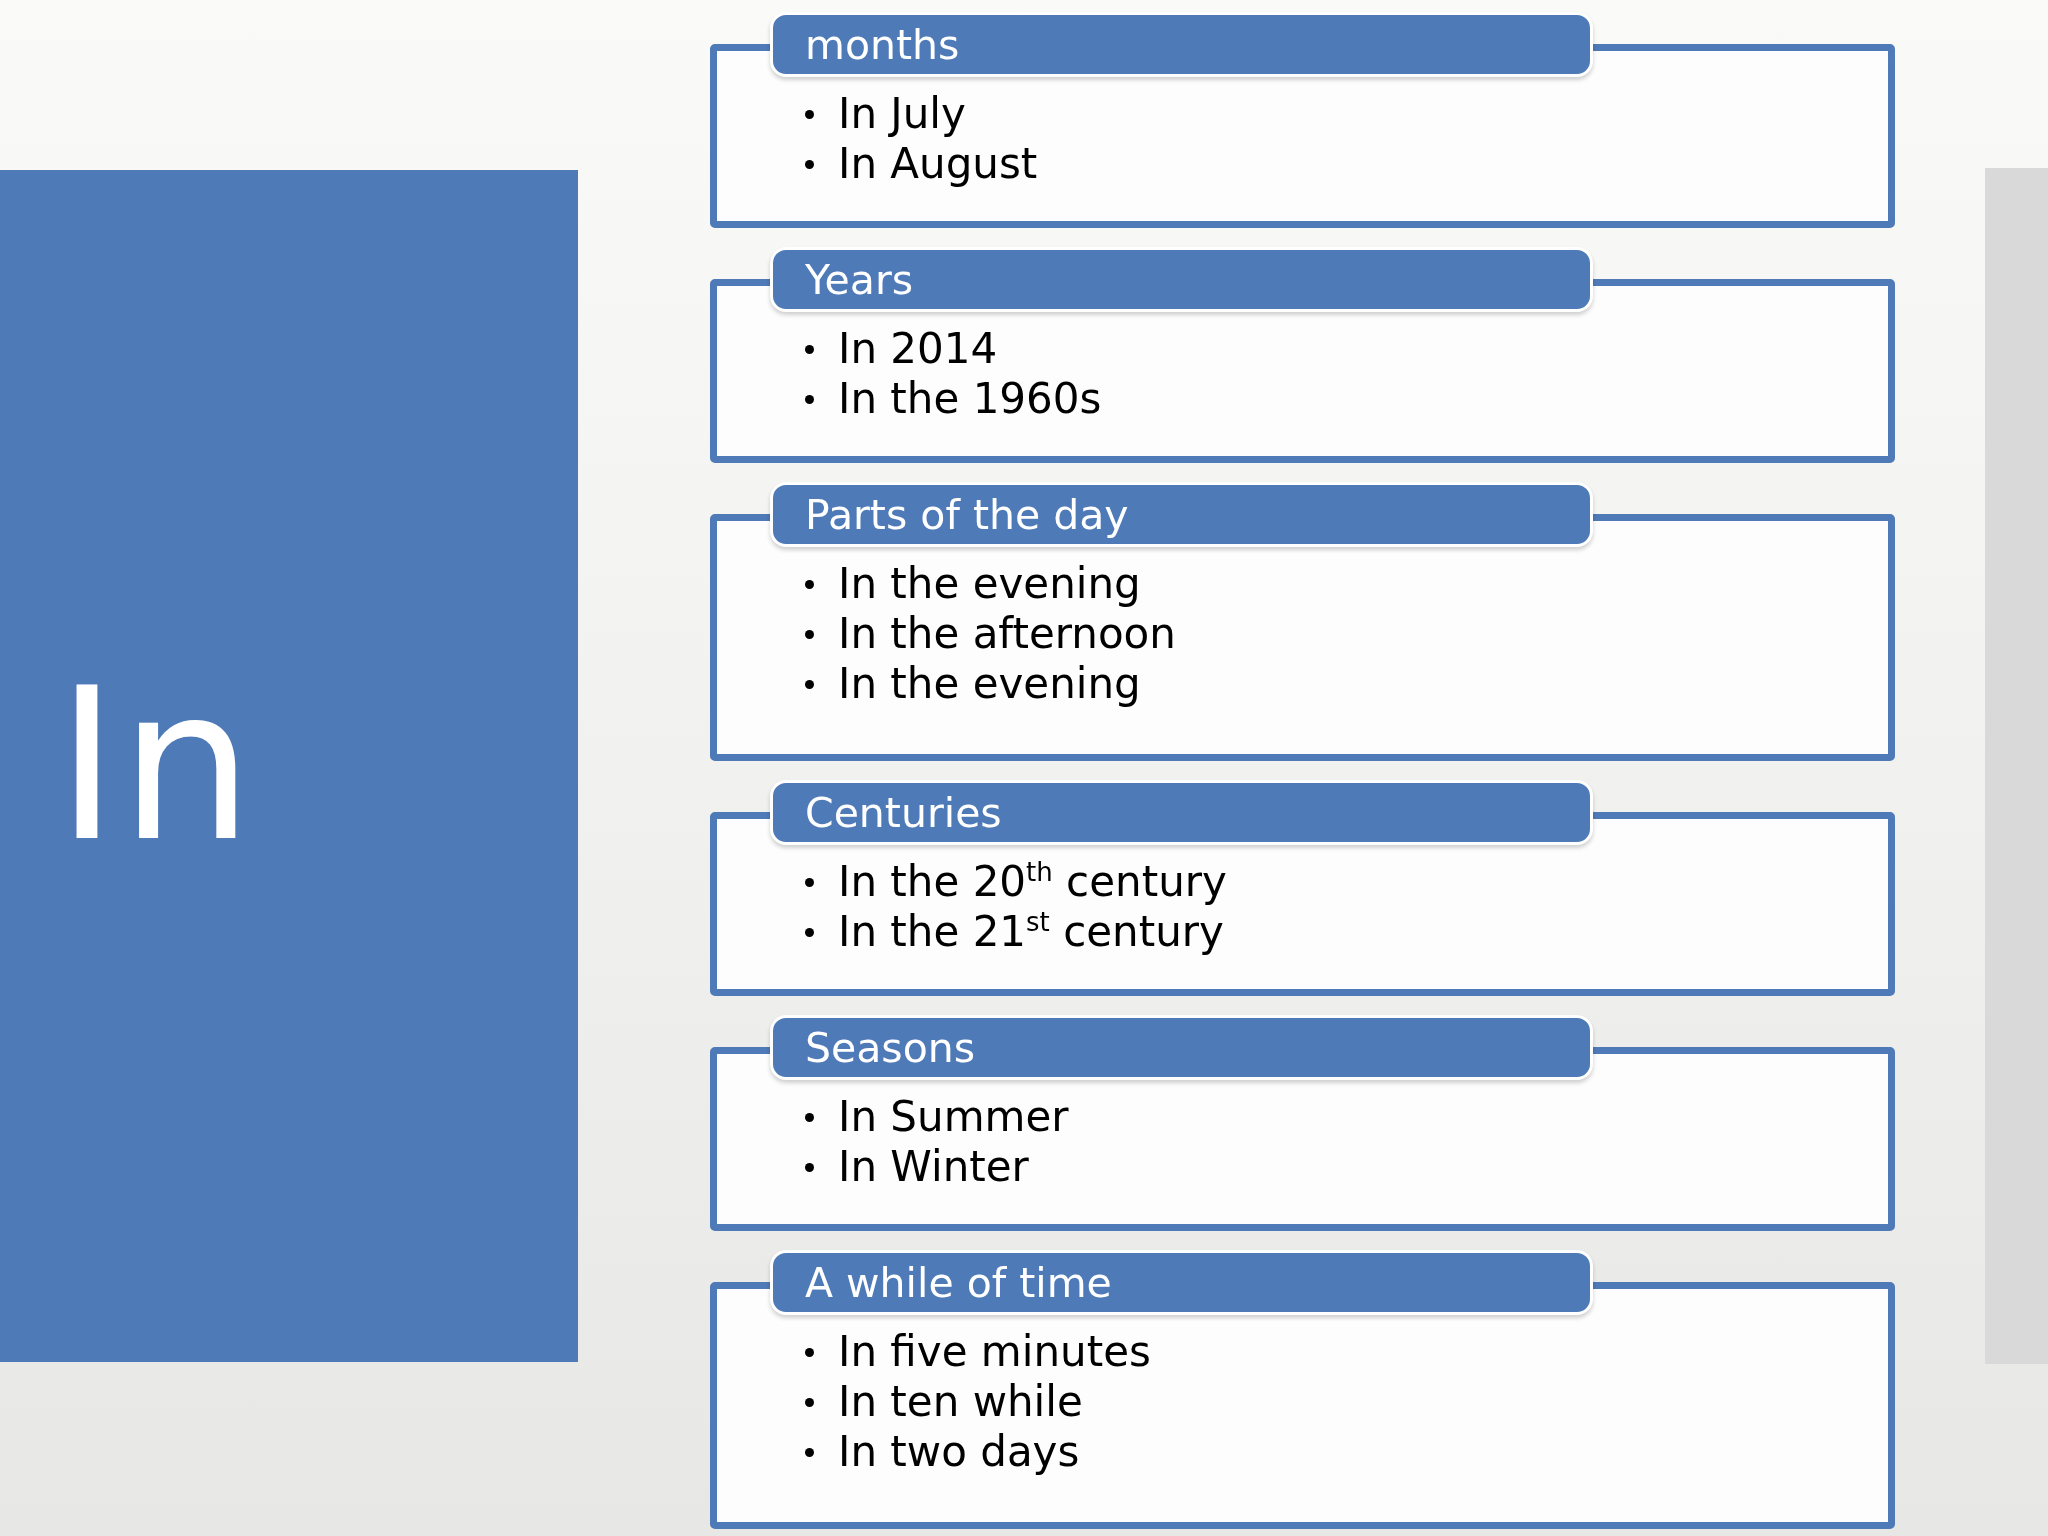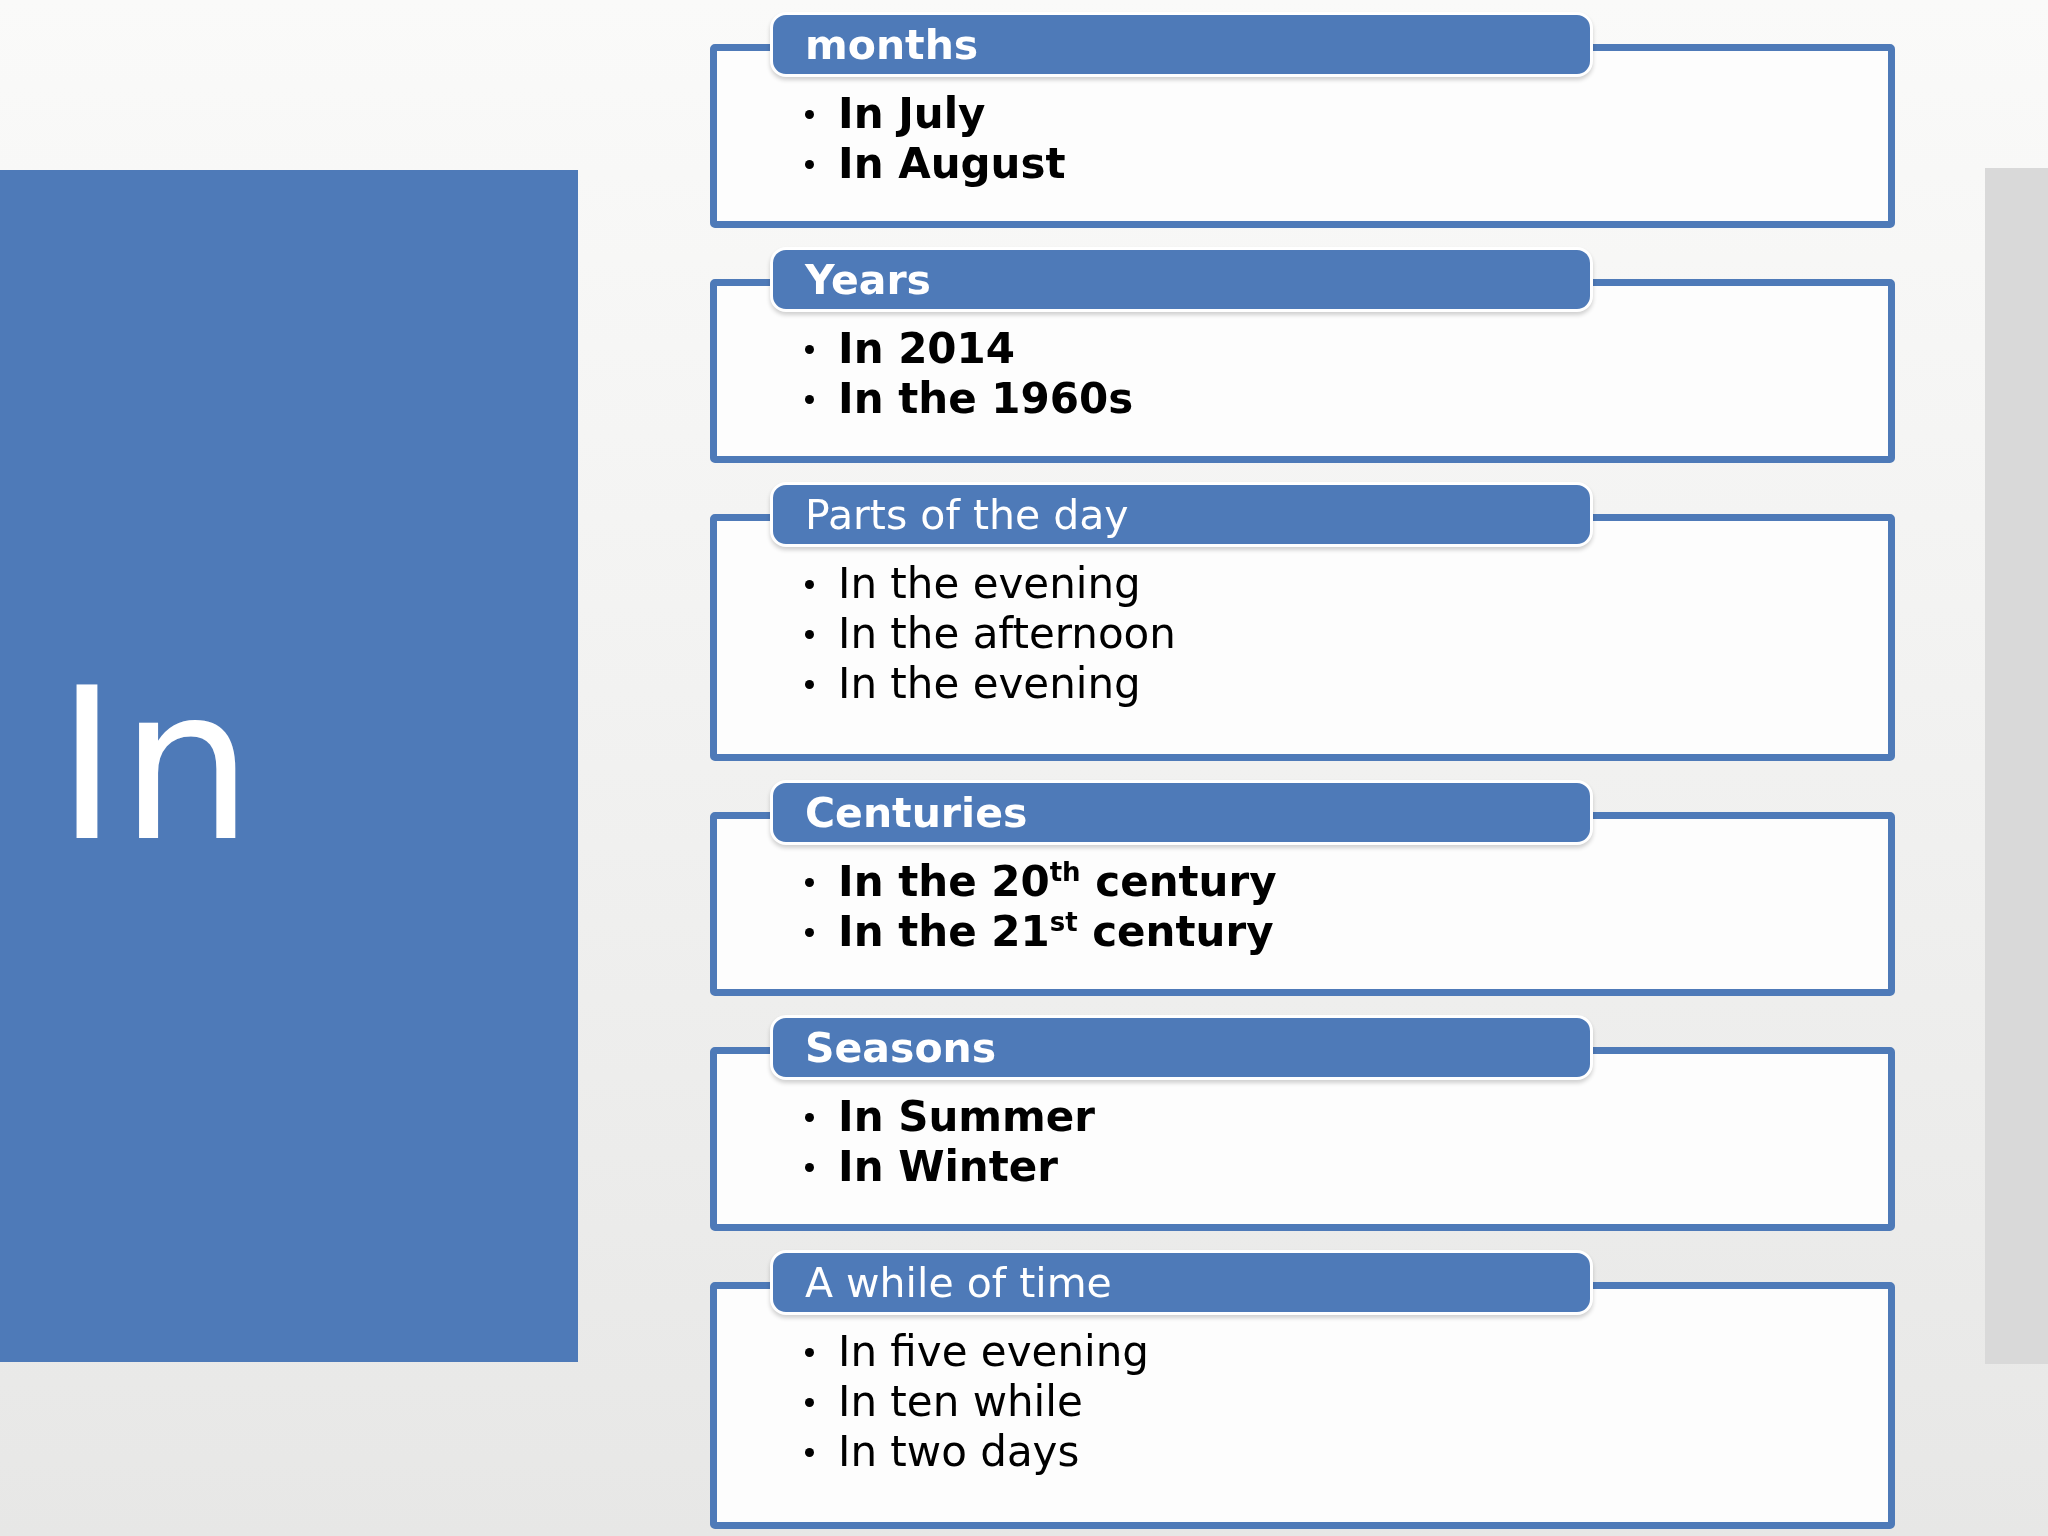--- a/index.html
+++ b/index.html
@@ -39,21 +39,21 @@
   
   .sections {
     position: absolute;
     left: 710px; top: 12px;
     width: 1185px;
     display: flex;
     flex-direction: column;
     gap: 19px;
   }
   .section { position: relative; }
-  .section.short { height: 216px; font-weight: bold; }
+  .section.short { height: 216px; }
   .section.tall  { height: 279px; }
 
   .box {
     position: absolute;
     left: 0; right: 0; top: 32px; bottom: 0;
     box-sizing: border-box;
     background: var(--box-bg, #fdfdfd);
     border: 7px solid var(--accent, #4e7ab8);
     border-radius: 5px;
   }
@@ -167,18 +167,18 @@
         <li><span>In Winter</span></li>
       </ul>
   </section>
 
   <section class="section tall">
     <div class="box"></div>
     <div class="header">
       <span class="header-label">A while of time</span>
     </div>
     <ul class="items">
-        <li><span>In five evening</span></li>
+        <li><span>In five minutes</span></li>
         <li><span>In ten while</span></li>
         <li><span>In two days</span></li>
       </ul>
   </section>
 </div>
 
 </body></html>

